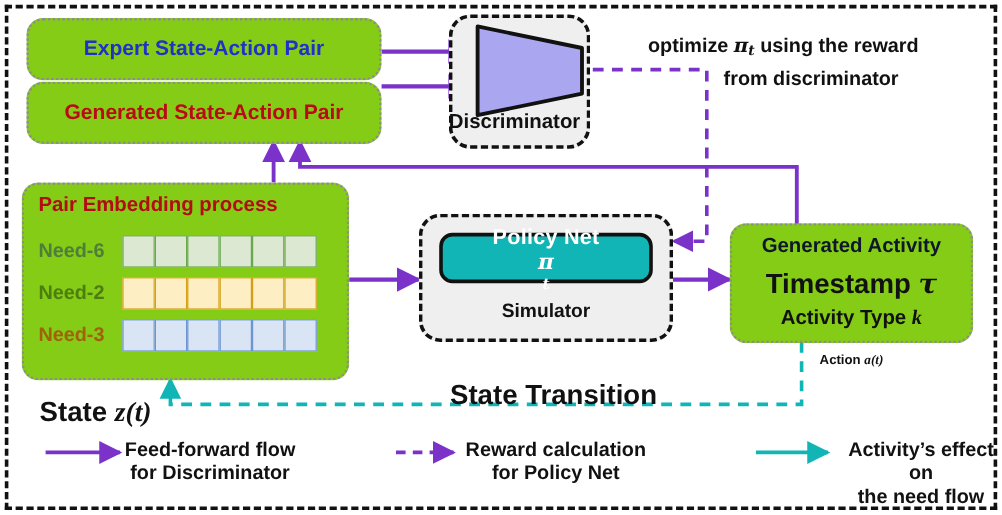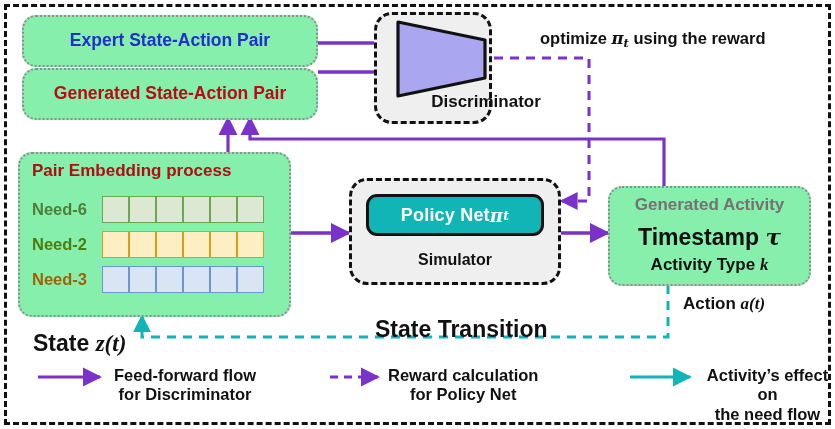--- a/index.html
+++ b/index.html
@@ -11,33 +11,33 @@
 
   
   .outer-frame{
     position:absolute;left:4px;top:4px;width:827px;height:421px;
     border:3px dashed #111111;box-sizing:border-box;
   }
 
   
   .dotted-box{
     position:absolute;box-sizing:border-box;
-    border:2.5px dotted #8d8d8d;border-radius:14px;background:#86efac;text-align:right;
+    border:2.5px dotted #8d8d8d;border-radius:14px;background:#84cc16;text-align:right;
   }
   .dashed-box{
     position:absolute;box-sizing:border-box;
     border:3.5px dashed #111111;border-radius:18px;background:#efefef;
   }
 
   
   .lbl{position:absolute;white-space:nowrap;line-height:1;}
   .expert-txt{color:#2030c8;font-size:17.5px;font-weight:bold;}
   .generated-txt{color:#bb0a17;font-size:17.5px;font-weight:bold;}
   .need-title{color:#b20d14;font-size:17px;font-weight:bold;}
-  .gen-act-title{color:#737373;font-size:17px;font-weight:bold;}
+  .gen-act-title{color:#0f172a;font-size:17px;font-weight:bold;}
   .blk{color:#111111;font-weight:bold;}
   .disc-label{font-size:17px;}
   .sim-label{font-size:16px;}
   .opt-line{font-size:16.5px;color:#111;font-weight:bold;}
   .mathit{font-family:"Liberation Serif","DejaVu Serif",serif;font-style:italic;font-weight:bold;}
   .mathpi{font-family:"DejaVu Serif",serif;font-style:italic;font-weight:bold;}
   .sub{font-size:0.7em;vertical-align:-0.28em;font-style:italic;}
 
   
   .need-row{position:absolute;display:flex;align-items:center;}
@@ -101,25 +101,26 @@
   </div>
 
   <div class="dotted-box" style="left:22px;top:68px;width:296px;height:52px;">
     <div class="lbl generated-txt" style="left:0;top:0;width:100%;height:100%;display:flex;align-items:center;justify-content:center;">Generated State-Action Pair</div>
   </div>
 
   <div class="dashed-box" style="left:374px;top:12px;width:118px;height:112px;"></div>
   <svg style="left:0;top:0;" viewBox="0 0 835 429">
     <polygon points="398,22 485,40 485,78 398,96" fill="#aaa6f0" stroke="#111111" stroke-width="3.2" stroke-linejoin="round"></polygon>
   </svg>
-  <div class="lbl blk disc-label" style="left:374px;top:93px;width:128px;text-align:center;padding-left:48px;">Discriminator</div>
+  <div class="lbl blk disc-label" style="left:374px;top:93px;width:128px;">Discriminator</div>
 
   <div class="lbl opt-line" style="left:540px;top:30px;">
     <span>optimize </span><span class="mathpi">π</span><span class="mathpi sub">t</span><span> using the reward</span>
   </div>
+  <div class="lbl opt-line" style="left:603px;top:58px;">from discriminator</div>
 
   <div class="dotted-box" style="left:18px;top:152px;width:273px;height:165px;"></div>
 
   <div class="lbl need-title" style="left:32px;top:162px;">Pair Embedding process</div>
 
   <div class="need-row" style="left:32px;top:196px;">
     <span class="need-lab" style="color:#4f7d3a;">Need-6</span>
     <span class="cells">
       <span class="cell" style="background:#dce8d1;border:1.8px solid #6aa84f;"></span>
       <span class="cell" style="background:#dce8d1;border:1.8px solid #6aa84f;"></span>
@@ -153,53 +154,53 @@
       <span class="cell" style="background:#d9e4f5;border:1.8px solid #6d96d1;"></span>
     </span>
   </div>
 
   <div class="lbl blk" style="left:33px;top:332px;font-size:23px;">
     <span>State </span><span class="mathit">z(t)</span>
   </div>
 
   <div class="dashed-box" style="left:349px;top:178px;width:212px;height:107px;"></div>
 
-  <div class="policy-pill" style="left:366px;top:194px;width:178px;height:42px;">
+  <div class="policy-pill" style="left:366px;top:194px;width:178px;height:42px;flex-direction:column;">
     <span>Policy Net </span>
       <span class="mathpi">π</span>
       <span class="mathpi sub">t</span>
   </div>
 
   <div class="lbl blk sim-label" style="left:349px;top:252px;width:212px;text-align:center;">Simulator</div>
 
   <div class="dotted-box" style="left:608px;top:186px;width:203px;height:100px;"></div>
 
   <div class="lbl gen-act-title" style="left:608px;top:196px;width:203px;text-align:center;">Generated Activity</div>
 
   <div class="lbl blk" style="left:608px;top:225px;width:203px;text-align:center;font-size:23px;">
     <span>Timestamp </span><span class="mathpi">τ</span>
   </div>
 
   <div class="lbl blk" style="left:608px;top:256px;width:203px;text-align:center;font-size:17px;">
     <span>Activity Type </span><span class="mathit">k</span>
   </div>
 
-  <div class="lbl blk" style="left:683px;top:295px;font-size:17px;">
+  <div class="lbl blk" style="left:683px;top:295px;font-size:11px;">
     <span>Action </span><span class="mathit">a(t)</span>
   </div>
 
   <div class="lbl blk" style="left:375px;top:318px;font-size:23px;">State Transition</div>
 
   <svg viewBox="0 0 835 429">
     <path d="M38,377 L100,377" stroke="#7a32c8" stroke-width="3.2" fill="none" marker-end="url(#ah-purple)"></path>
     <path d="M330,377 L378,377" stroke="#7a32c8" stroke-width="3.2" fill="none" stroke-dasharray="8,6" marker-end="url(#ah-purple)"></path>
     <path d="M630,377 L690,377" stroke="#12b5b5" stroke-width="3.2" fill="none" marker-end="url(#ah-cyan)"></path>
   </svg>
 
-  <div class="legend-item" style="left:114px;top:366px;">
+  <div class="legend-item" style="left:104px;top:366px;">
     <div class="legend-text">Feed-forward flow</div>
     <div class="legend-text">for Discriminator</div>
   </div>
 
   <div class="legend-item" style="left:388px;top:366px;">
     <div class="legend-text">Reward calculation</div>
     <div class="legend-text">for Policy Net</div>
   </div>
 
   <div class="legend-item" style="left:700px;top:366px;">

